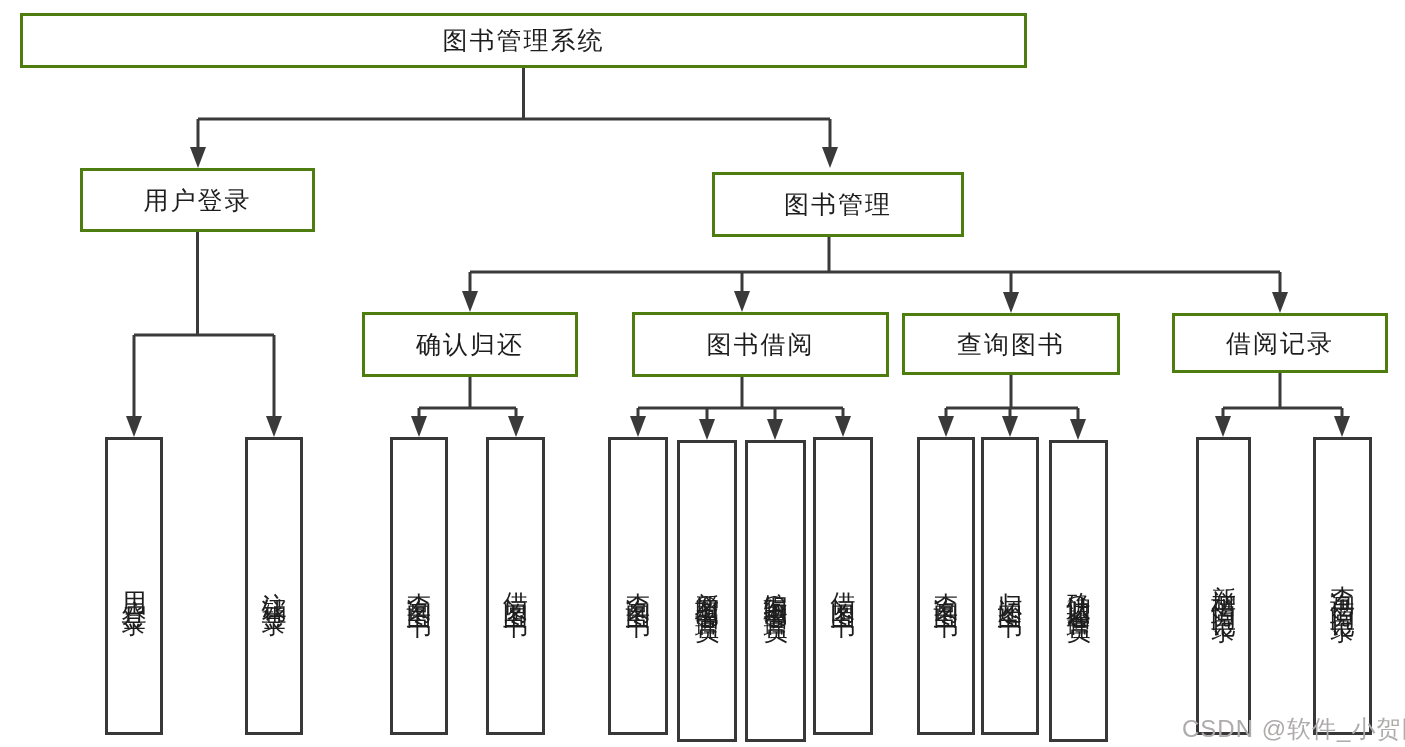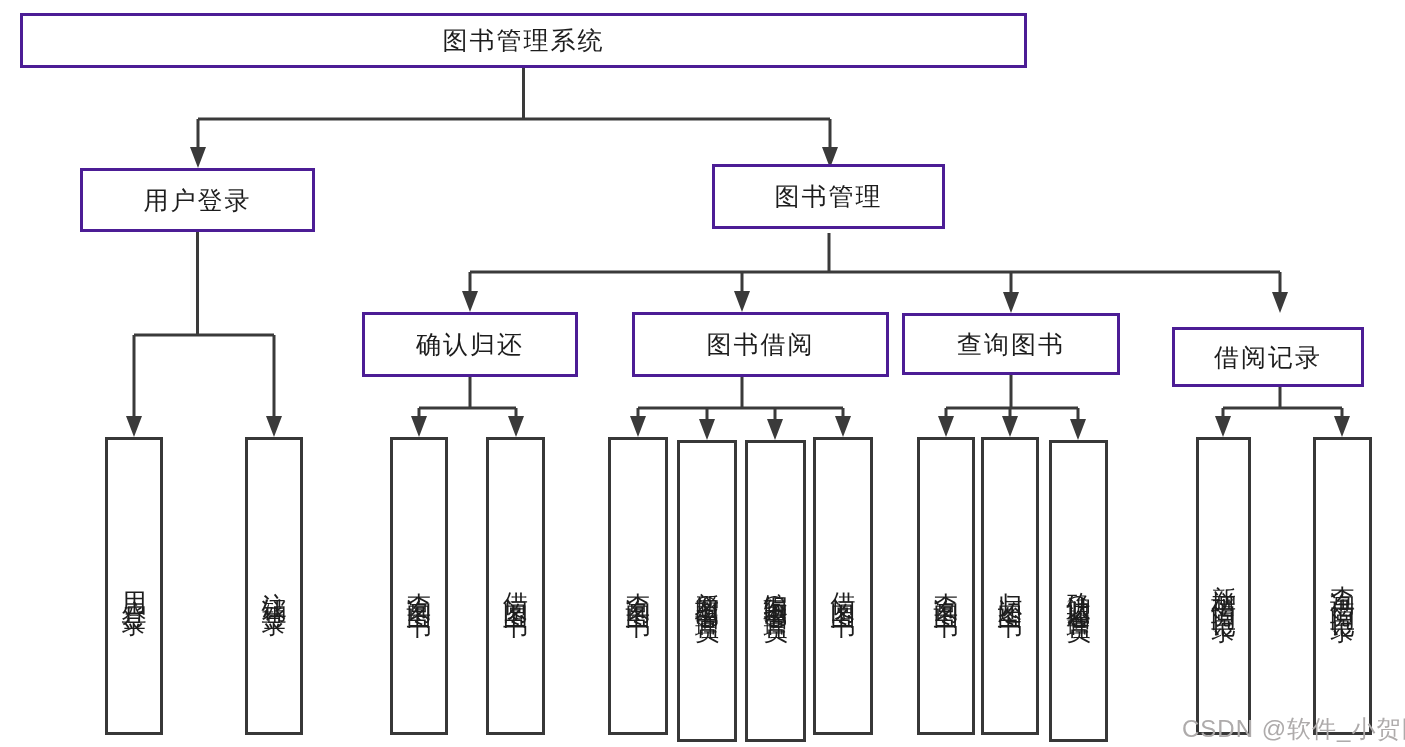--- a/index.html
+++ b/index.html
@@ -7,21 +7,21 @@
     position:relative;
     width:1405px;height:747px;
     background:#ffffff;
     font-family:"Liberation Sans","DejaVu Sans",sans-serif;
     overflow:hidden;
   }
   svg.connectors{position:absolute;left:0;top:0;z-index:1;}
   .hbox{
     position:absolute;
     box-sizing:border-box;
-    border:3px solid #4c1d95;
+    border:3px solid #4d7c0f;
     background:#ffffff;
     display:flex;align-items:center;justify-content:center;
     font-size:25px;color:#1d1d1d;letter-spacing:2px;
     z-index:2;
     white-space:nowrap;
   }
   .vbox{
     position:absolute;
     box-sizing:border-box;
     border:3px solid #383838;
@@ -63,26 +63,26 @@
          M630 416 L646 416 L638 437 Z M699 419 L715 419 L707 440 Z
          M767 419 L783 419 L775 440 Z M835 416 L851 416 L843 437 Z
          M938 416 L954 416 L946 437 Z M1002 416 L1018 416 L1010 437 Z
          M1070 419 L1086 419 L1078 440 Z
          M1215 416 L1231 416 L1223 437 Z M1334 416 L1350 416 L1342 437 Z"></path>
   </svg>
 
   <div class="hbox" style="left:20px;top:13px;width:1007px;height:55px">图书管理系统</div>
 
   <div class="hbox" style="left:80px;top:168px;width:235px;height:64px">用户登录</div>
-  <div class="hbox" style="left:712px;top:164px;width:233px;height:65px">图书管理</div>
+  <div class="hbox" style="left:712px;top:172px;width:252px;height:65px">图书管理</div>
 
   <div class="hbox" style="left:362px;top:312px;width:216px;height:65px">确认归还</div>
   <div class="hbox" style="left:632px;top:312px;width:257px;height:65px">图书借阅</div>
   <div class="hbox" style="left:902px;top:313px;width:218px;height:62px">查询图书</div>
-  <div class="hbox" style="left:1172px;top:327px;width:192px;height:60px">借阅记录</div>
+  <div class="hbox" style="left:1172px;top:313px;width:216px;height:60px">借阅记录</div>
 
   <div class="vbox" style="left:105px;top:437px;width:58px;height:298px">
     <span class="vtext">用户登录</span>
   </div>
   <div class="vbox" style="left:245px;top:437px;width:58px;height:298px">
     <span class="vtext">注销登录</span>
   </div>
 
   <div class="vbox" style="left:390px;top:437px;width:58px;height:298px">
     <span class="vtext">查询图书</span>

